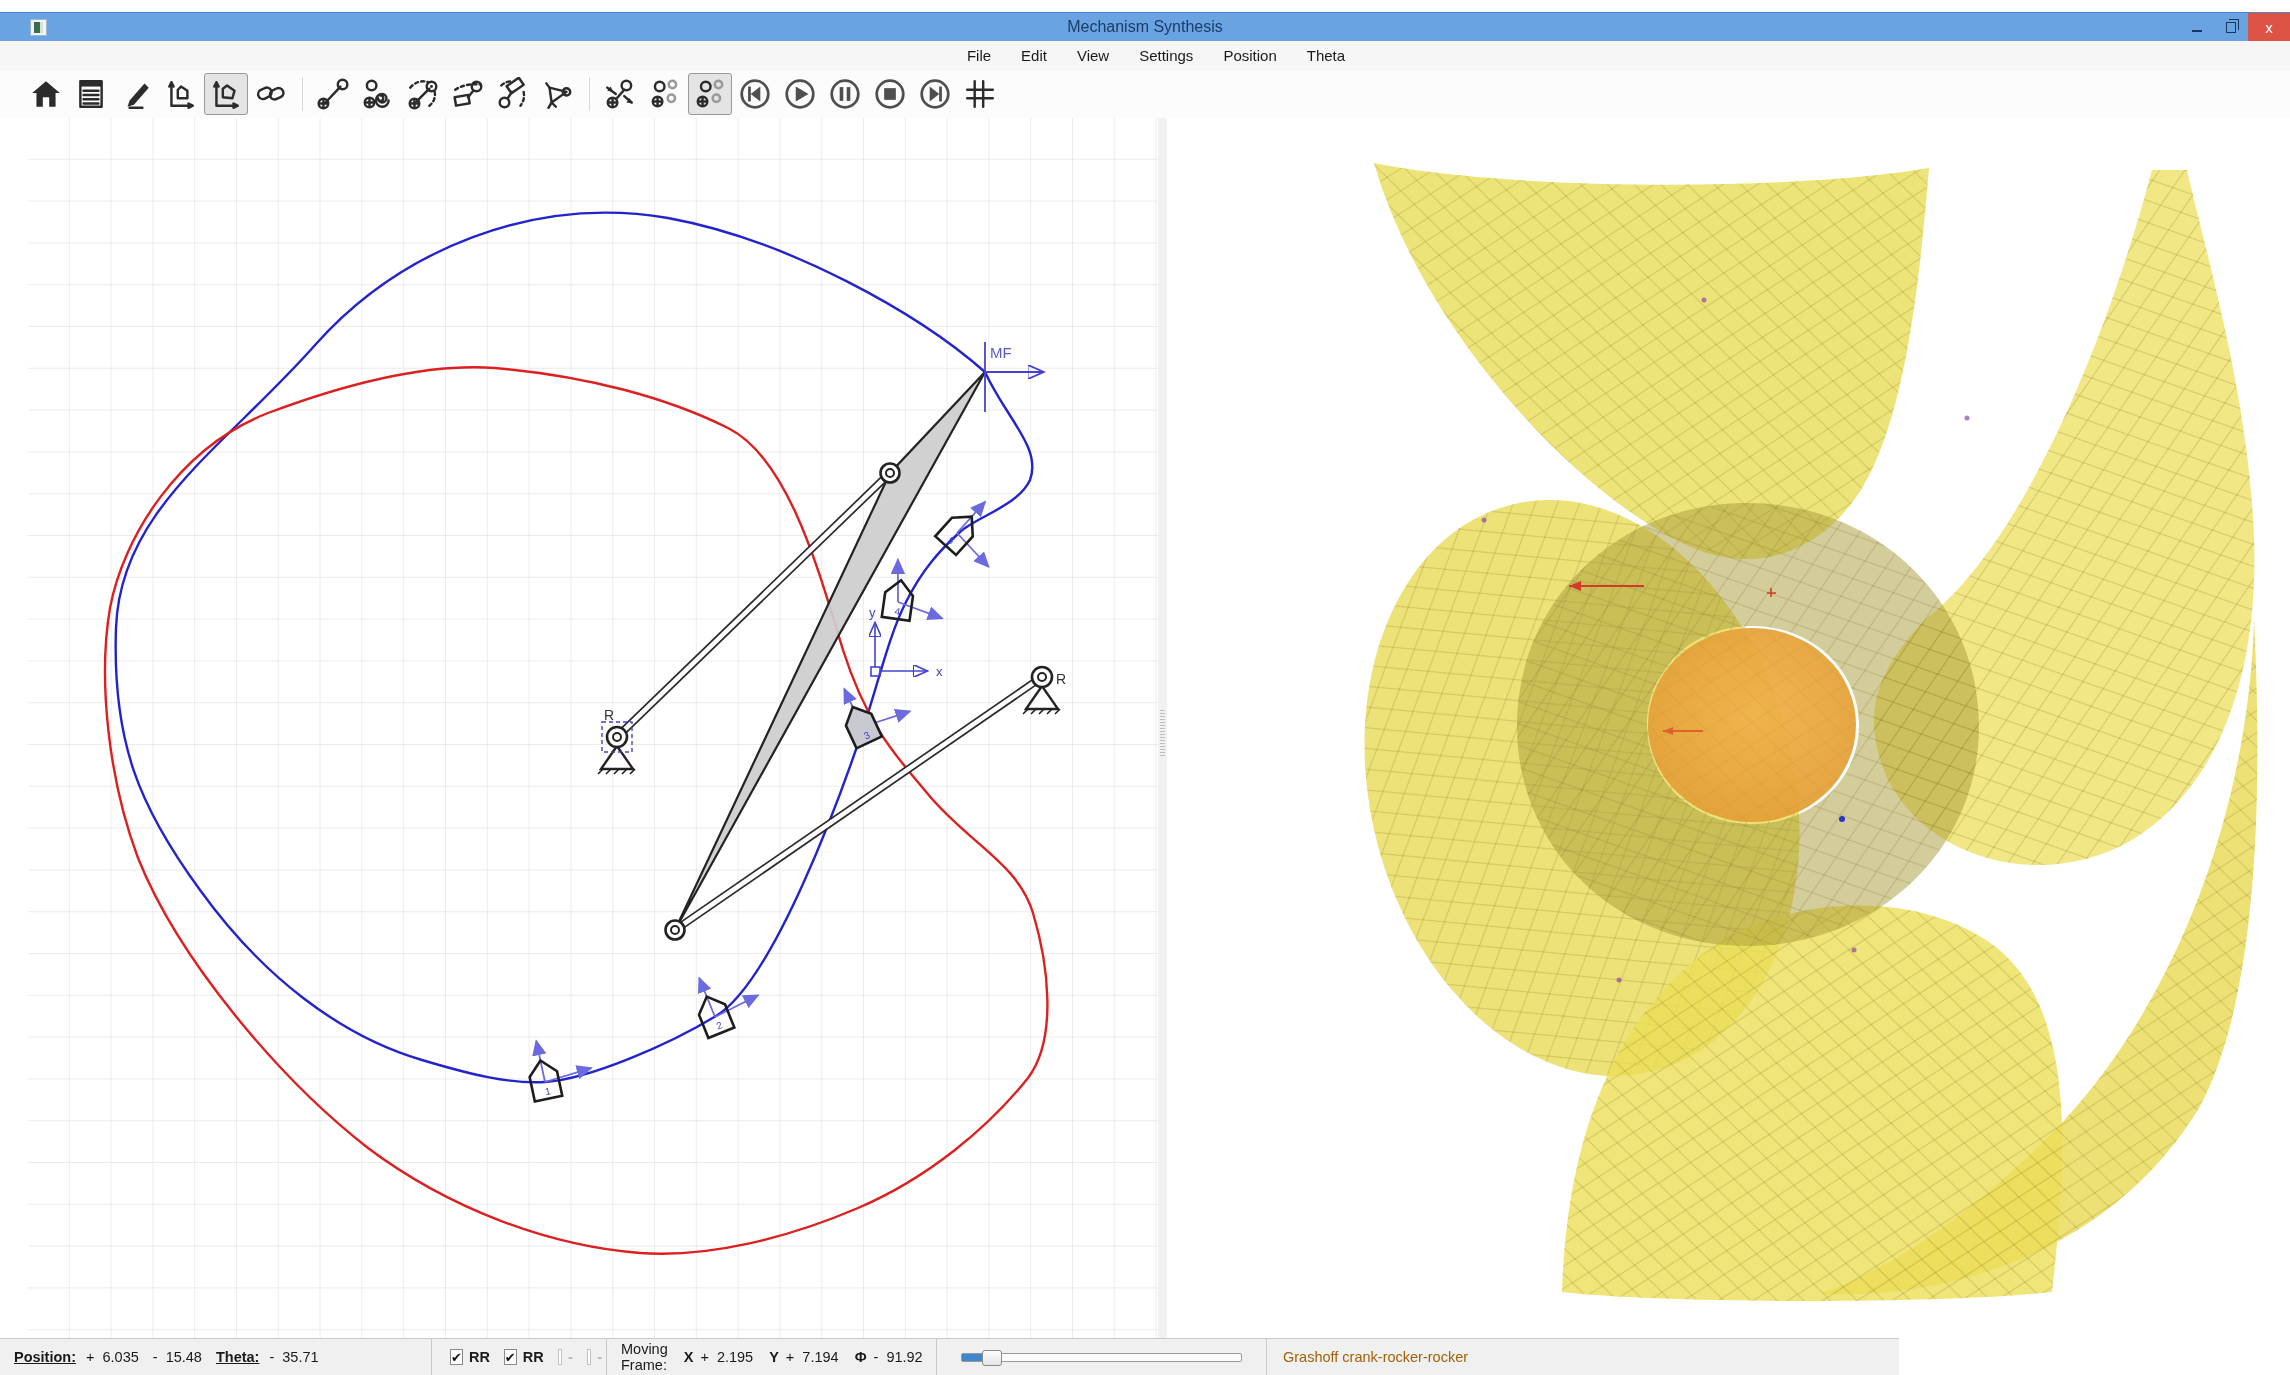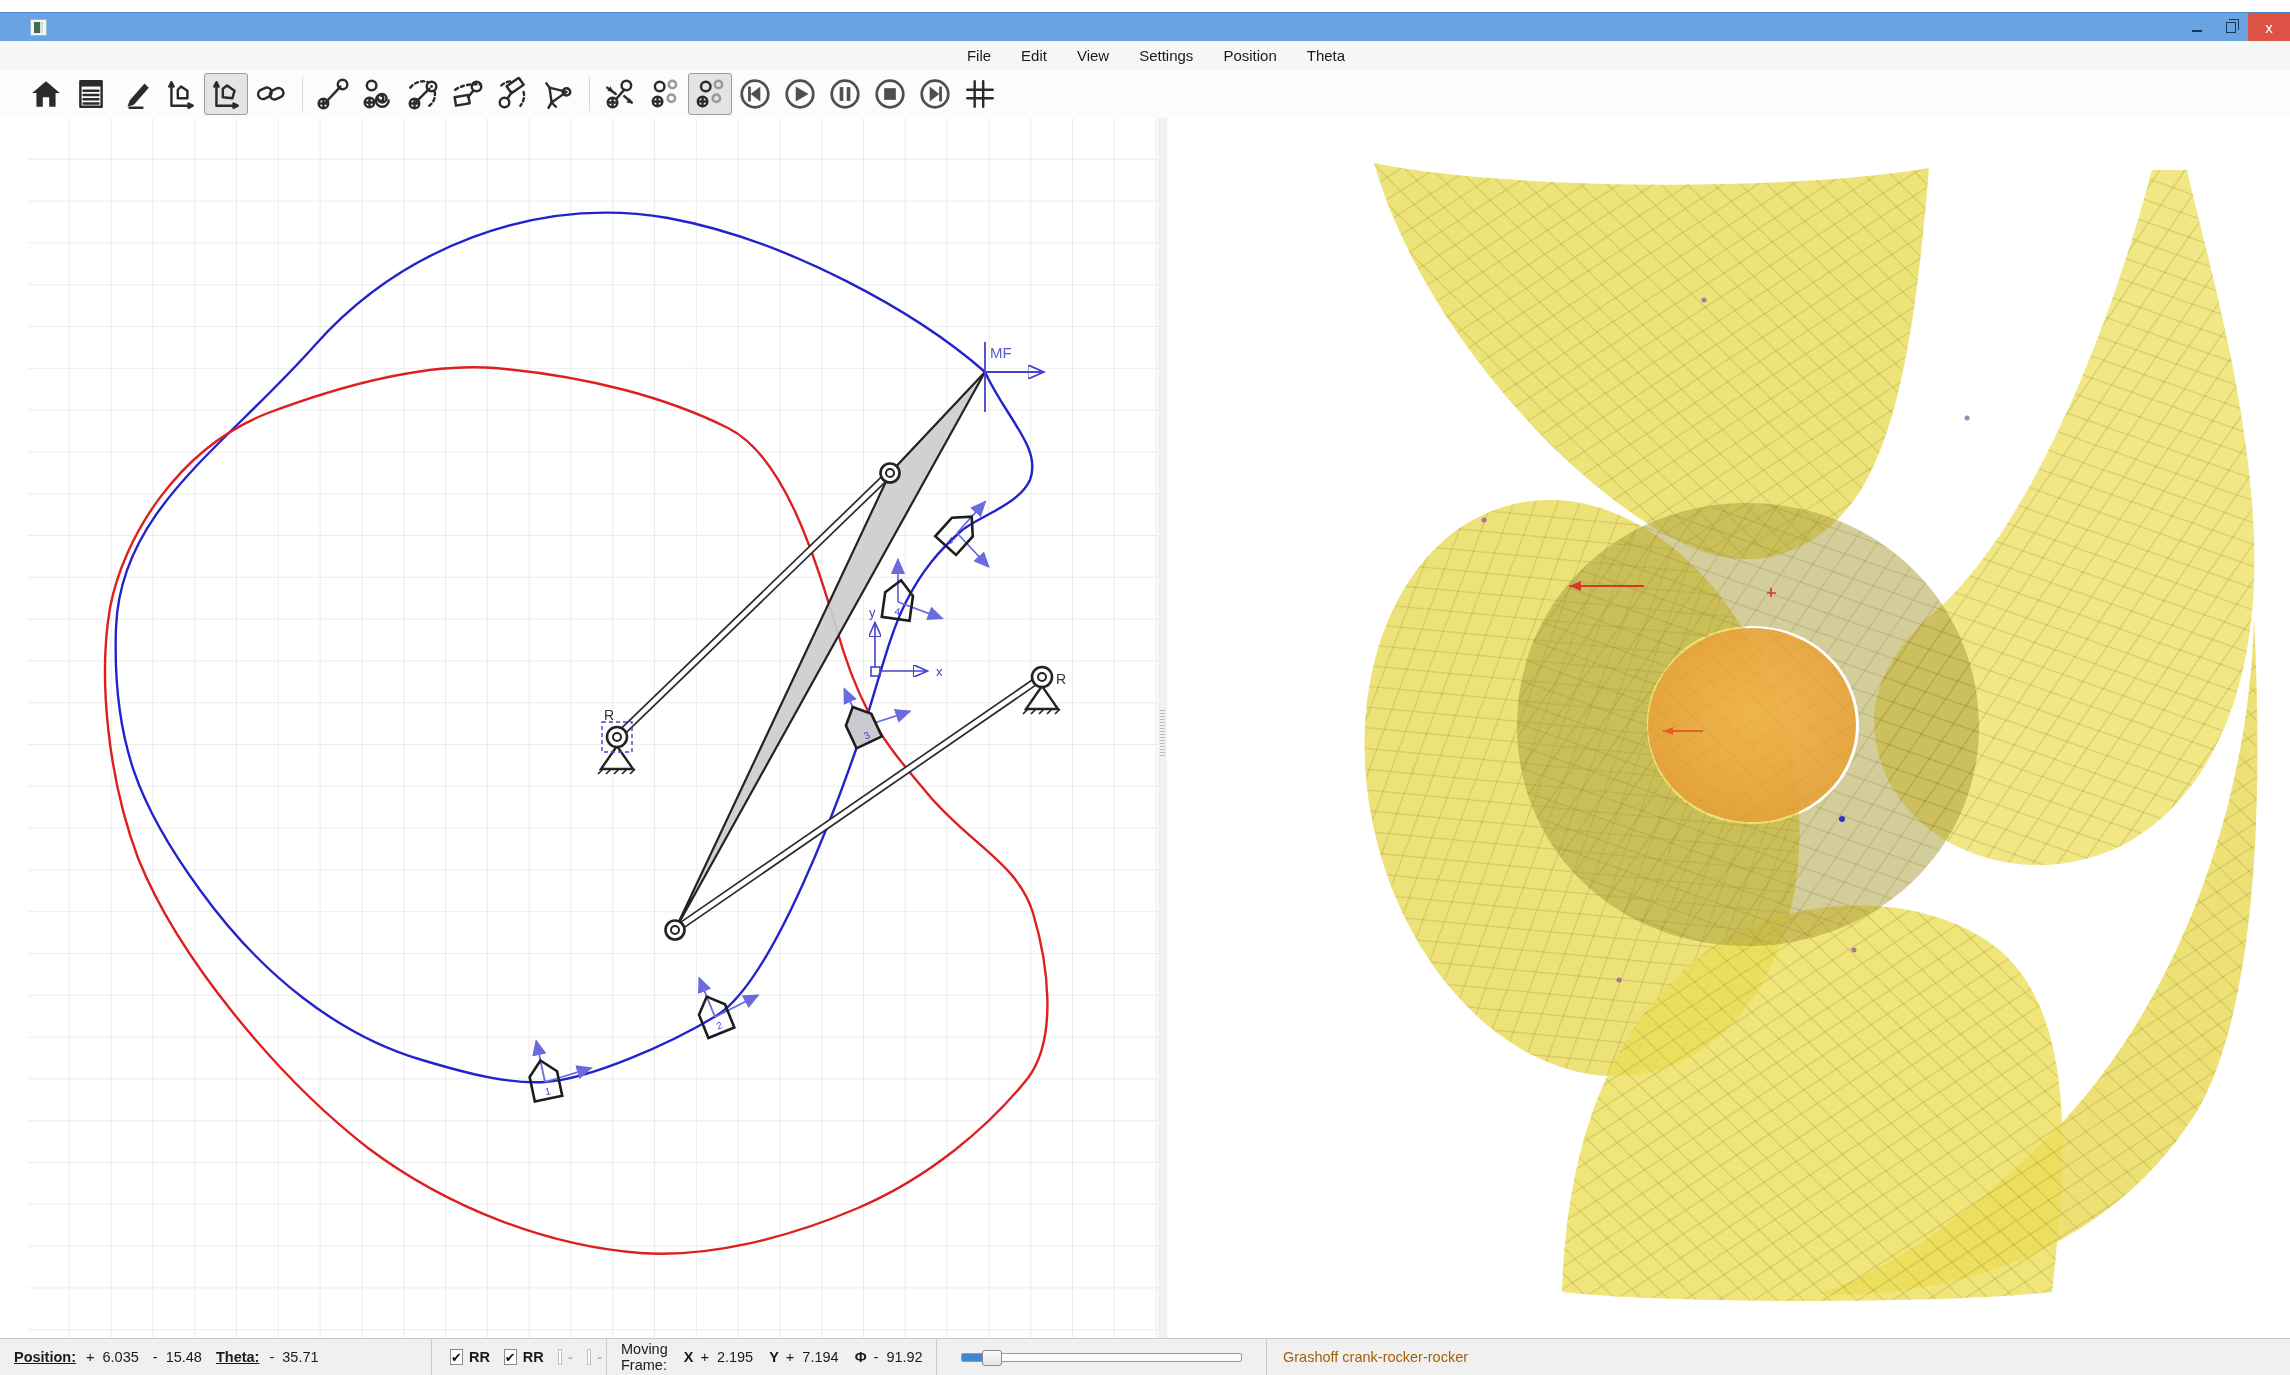--- a/index.html
+++ b/index.html
@@ -43,21 +43,21 @@
 
   
   .main{position:absolute;left:0;top:118px;width:2290px;height:1220px;background:#fff;}
   .canvas2d{position:absolute;left:28px;top:0;width:1130px;height:1220px;background:#fff;}
   .splitter{position:absolute;left:1158px;top:0;width:9px;height:1220px;background:#f1f1f1;}
   .splitter .grip{position:absolute;left:2px;top:592px;width:5px;height:46px;
     background:repeating-linear-gradient(to bottom,#bdbdbd 0 1px,transparent 1px 3px);}
   .view3d{position:absolute;left:1167px;top:0;width:1123px;height:1220px;background:#fff;}
 
   
-  .statusbar{position:absolute;left:0;top:1338px;width:2290px;height:37px;background:#f0f0f0;
+  .statusbar{position:absolute;left:0;top:1338px;width:1899px;height:37px;background:#f0f0f0;
     border-top:1px solid #c9c9c9;display:flex;font-size:14.5px;color:#1a1a1a;}
   .sb-seg{height:100%;display:flex;align-items:center;padding:0 14px;border-right:1px solid #c9c9c9;}
   .sb-label{font-weight:bold;text-decoration:underline;margin-right:10px;}
   .sb-val{margin-right:14px;}
   .sb-sign{margin-right:8px;}
   .cbx{width:16px;height:16px;background:#fff;border:1px solid #8a8a8a;margin:0 6px 0 14px;
     display:flex;align-items:center;justify-content:center;font-size:13px;color:#111;}
   .cbx.off{border-color:#c2c2c2;}
   .cb-label{color:#1a1a1a;font-weight:bold;}
   .cb-label.off{color:#b5b5b5;}
@@ -69,20 +69,21 @@
     border-radius:3px;background:linear-gradient(#fdfdfd,#e4e4e4);}
   .sb-status{padding-left:16px;color:#a16207;}
 </style>
 </head>
 <body>
 
 <div class="titlebar">
   <div class="app-icon">
       <div class="glyph"></div>
     </div>
+  <div class="title-text">Mechanism Synthesis</div>
   <div class="win-controls">
     <div class="win-btn min">
         <div class="bar"></div>
       </div>
     <div class="win-btn restore">
         <div class="sq"></div>
       </div>
     <div class="win-btn close">x</div>
   </div>
 </div>

